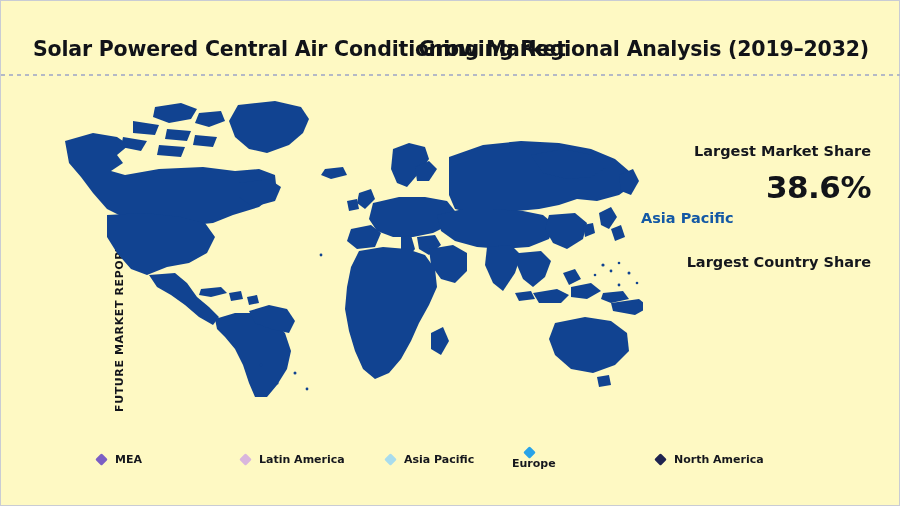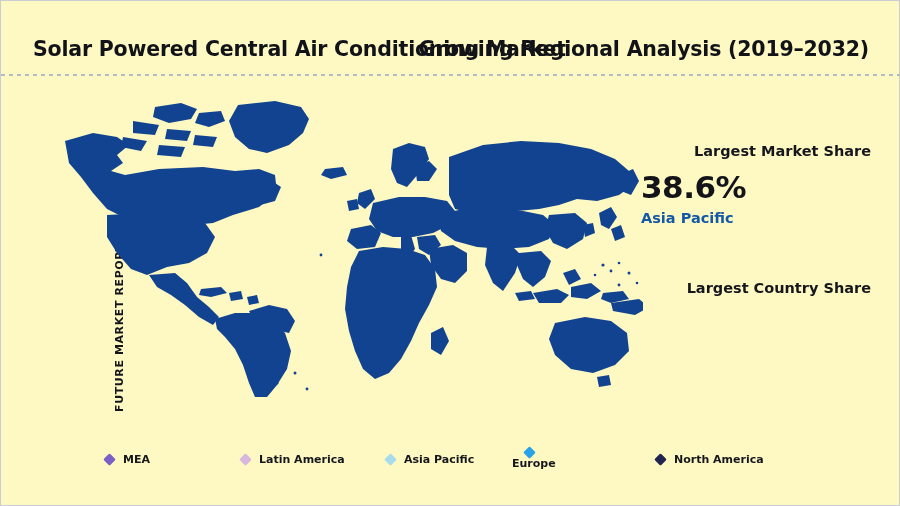--- a/index.html
+++ b/index.html
@@ -94,21 +94,21 @@
     height: 100%;
   }
 
   
   .stats {
     position: absolute;
     left: 640px;
     top: 140px;
     width: 230px;
   }
-  .stat-block + .stat-block { margin-top: 50px; }
+  .stat-block + .stat-block { margin-top: 24px; }
   .stat-label {
     font-size: 14.5px;
     font-weight: 700;
     color: #15171d;
     line-height: 20px;
     text-align: right;
   }
   .stat-value {
     font-size: 31px;
     font-weight: 700;
@@ -287,33 +287,33 @@
         <circle cx="198" cy="268" r="1.3"></circle>
         <circle cx="258" cy="158" r="1.4"></circle>
       </g>
     </svg>
   </div>
 
   <div class="stats">
 
     <div class="stat-block">
       <div class="stat-label">Largest Market Share</div>
-      <div class="stat-value" style="color: rgb(18, 20, 25);">38.6%</div>
+      <div class="stat-value" style="color: rgb(18, 20, 25); text-align: right;">38.6%</div>
       <div class="stat-region" style="color: rgb(20, 89, 165);">Asia Pacific</div>
     </div>
 
     <div class="stat-block">
       <div class="stat-label">Largest Country Share</div>
     </div>
 
   </div>
 
   <div class="legend">
 
-    <div class="legend-item" style="left:16px;text-align:center;">
+    <div class="legend-item" style="left:8px;text-align:center;">
       <span class="legend-marker" style="background: rgb(123, 95, 196);"></span>
       <span class="legend-label">MEA</span>
     </div>
 
     <div class="legend-item" style="left:152px;">
       <span class="legend-marker" style="background: rgb(217, 182, 221);"></span>
       <span class="legend-label">Latin America</span>
     </div>
 
     <div class="legend-item" style="left:297px;">

